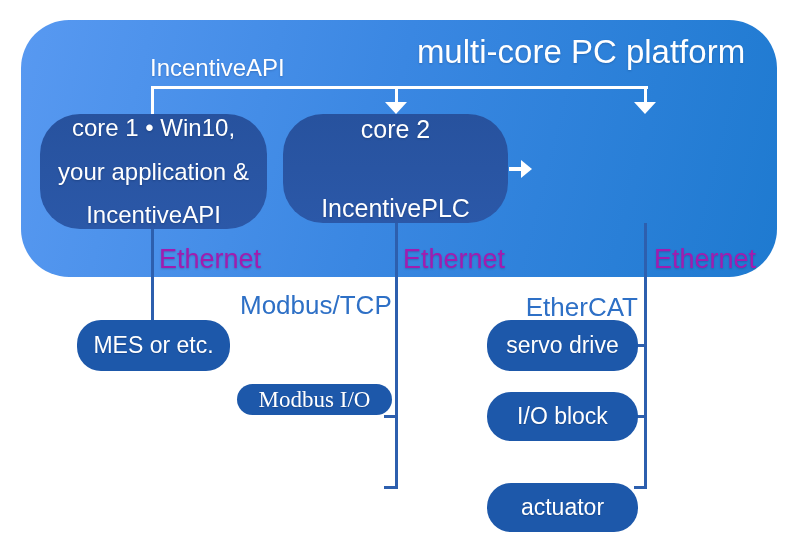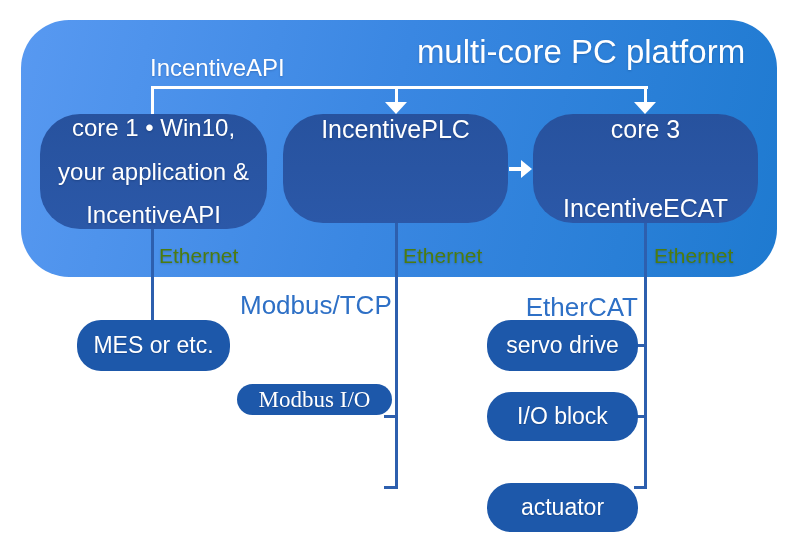--- a/index.html
+++ b/index.html
@@ -36,21 +36,21 @@
     border-radius:40px;color:#ffffff;
     background:linear-gradient(180deg,#27529e 0%,#2b58a8 100%);
     display:flex;flex-direction:column;align-items:center;justify-content:space-between;
     text-align:center;text-shadow:0 1px 2px rgba(10,30,70,.3);
   }
   .core .ln{white-space:nowrap;}
   .core1{left:40px;top:114px;width:227px;height:115px;font-size:24px;line-height:1.16;}
   .core2{left:283px;top:114px;width:225px;height:109px;font-size:25px;line-height:1.22;}
   .core3{left:533px;top:114px;width:225px;height:109px;font-size:25px;line-height:1.22;}
   .eth{
-    font-size:21px;color:#4d7c0f;text-shadow:0 1px 2px rgba(15,40,85,.25);
+    font-size:27px;color:#a21caf;text-shadow:0 1px 2px rgba(15,40,85,.25);
     top:244px;white-space:nowrap;
   }
   .cline{background:#2d5fae;}
   .proto{
     font-size:26px;color:#2e70c6;text-align:right;white-space:nowrap;
   }
   .device{
     border-radius:24px;background:#1d58aa;color:#ffffff;font-size:23px;
     display:flex;align-items:center;justify-content:center;text-align:center;
     text-shadow:0 1px 1px rgba(10,30,70,.3);white-space:nowrap;
@@ -82,25 +82,22 @@
   <div class="abs cline" style="left:634px;top:344px;width:12px;height:3px;"></div>
   <div class="abs cline" style="left:634px;top:415px;width:12px;height:3px;"></div>
   <div class="abs cline" style="left:634px;top:486px;width:12px;height:3px;"></div>
 
   <div class="abs core core1">
     <div class="ln">core 1 • Win10,</div>
     <div class="ln">your application &amp;</div>
     <div class="ln">IncentiveAPI</div>
   </div>
   <div class="abs core core2">
+    <div class="ln">core 2</div>
     <div class="ln">IncentivePLC</div>
-  </div>
-  <div class="abs core core3">
-    <div class="ln">core 3</div>
-    <div class="ln">IncentiveECAT</div>
   </div>
 
   <div class="abs wline" style="left:509px;top:167px;width:13px;height:4px;"></div>
   <div class="abs tri-right" style="left:521px;top:160px;"></div>
 
   <div class="abs eth" style="left:159px;">Ethernet</div>
   <div class="abs eth" style="left:403px;">Ethernet</div>
   <div class="abs eth" style="left:654px;">Ethernet</div>
 
   <div class="abs proto" style="left:240px;top:290px;width:148px;">Modbus/TCP</div>

